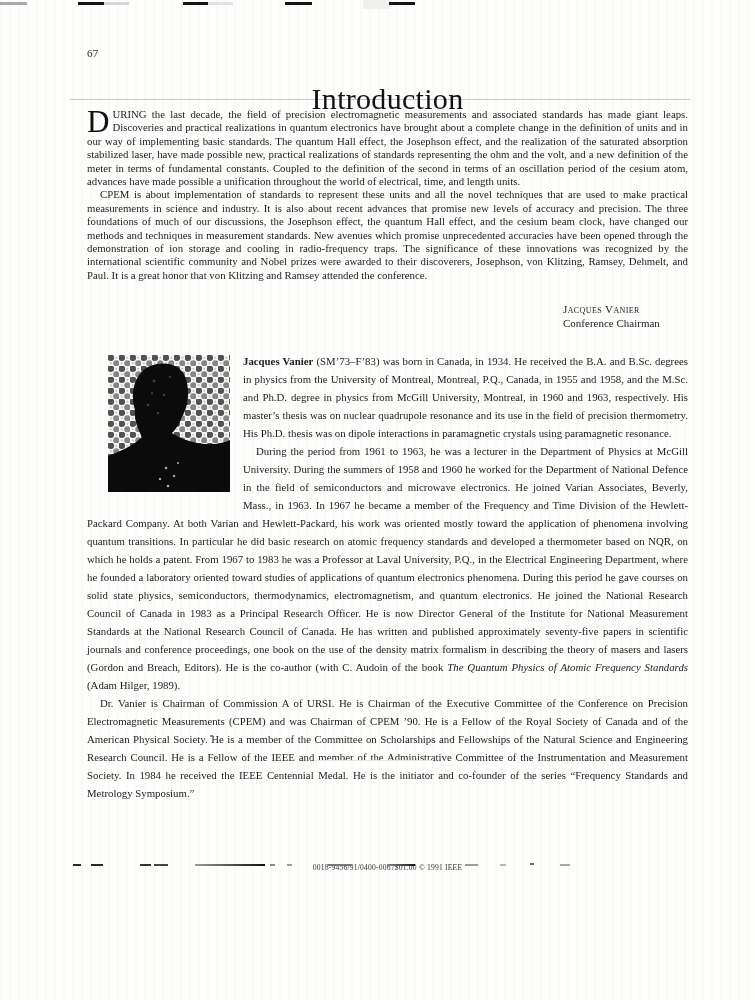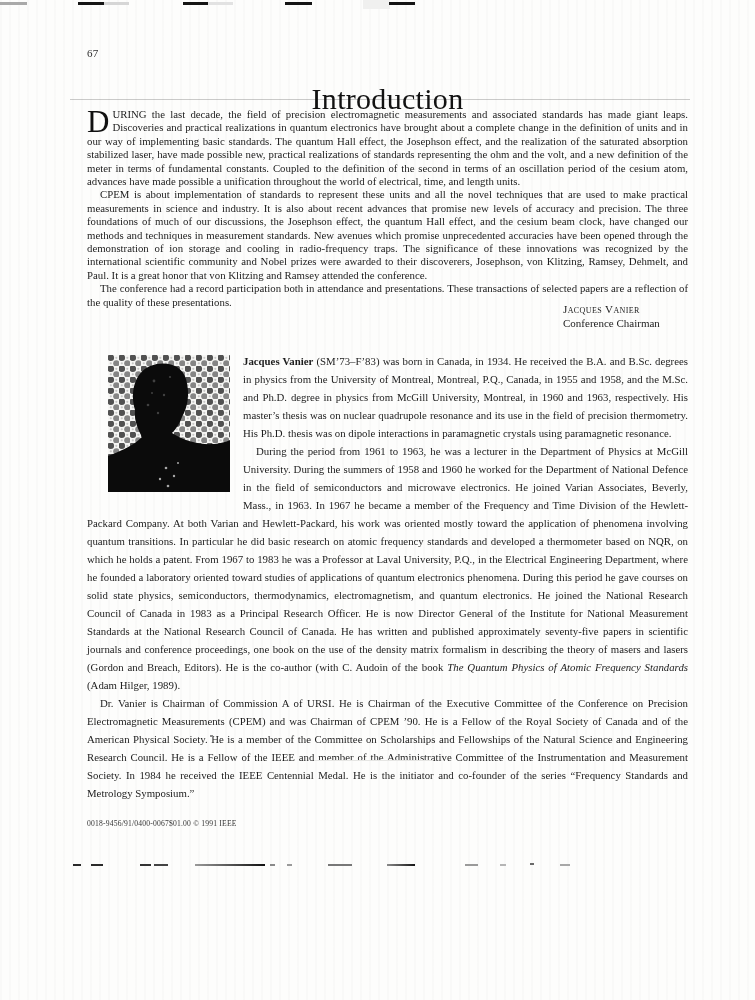--- a/index.html
+++ b/index.html
@@ -44,21 +44,21 @@
     font-size:10.8px;line-height:18px;text-align:justify;
   }
   .photo{
     float:left;width:122px;height:137px;margin:3px 13px 5px 21px;
     background:#fff;
   }
   .photo svg{display:block;width:122px;height:137px;}
   .bio b{font-weight:bold;}
   .bio i{font-style:italic;}
   .footer{
-    position:absolute;top:819px;left:87px;width:601px;text-align:left;
+    position:absolute;top:863px;left:87px;width:601px;text-align:center;
     font-size:7.6px;letter-spacing:0.2px;color:#333;
   }
   .artifact{position:absolute;height:3px;}
   .dot{position:absolute;}
 </style>
 </head>
 <body>
 
 <div class="scan-stripes"></div>
 
@@ -77,21 +77,20 @@
   <span class="pagenum">67</span>
 </div>
 
 <div class="rule-artifact"></div>
 
 <h1 class="title">Introduction</h1>
 
 <div class="intro">
   <p><span class="dropcap">D</span><span>URING the last decade, the field of precision electromagnetic measurements and associated standards has made giant leaps. Discoveries and practical realizations in quantum electronics have brought about a complete change in the definition of units and in our way of implementing basic standards. The quantum Hall effect, the Josephson effect, and the realization of the saturated absorption stabilized laser, have made possible new, practical realizations of standards representing the ohm and the volt, and a new definition of the meter in terms of fundamental constants. Coupled to the definition of the second in terms of an oscillation period of the cesium atom, advances have made possible a unification throughout the world of electrical, time, and length units.</span></p>
   <p class="indent">CPEM is about implementation of standards to represent these units and all the novel techniques that are used to make practical measurements in science and industry. It is also about recent advances that promise new levels of accuracy and precision. The three foundations of much of our discussions, the Josephson effect, the quantum Hall effect, and the cesium beam clock, have changed our methods and techniques in measurement standards. New avenues which promise unprecedented accuracies have been opened through the demonstration of ion storage and cooling in radio-frequency traps. The significance of these innovations was recognized by the international scientific community and Nobel prizes were awarded to their discoverers, Josephson, von Klitzing, Ramsey, Dehmelt, and Paul. It is a great honor that von Klitzing and Ramsey attended the conference.</p>
-  <p class="indent">The conference had a record participation both in attendance and presentations. These transactions of selected papers are a reflection of the quality of these presentations.</p>
 </div>
 
 <div class="signature">
   <div class="sig-name">Jacques Vanier</div>
   <div class="sig-role">Conference Chairman</div>
 </div>
 
 <div class="bio">
   <div class="photo">
     <svg viewBox="0 0 122 137" xmlns="http://www.w3.org/2000/svg">

